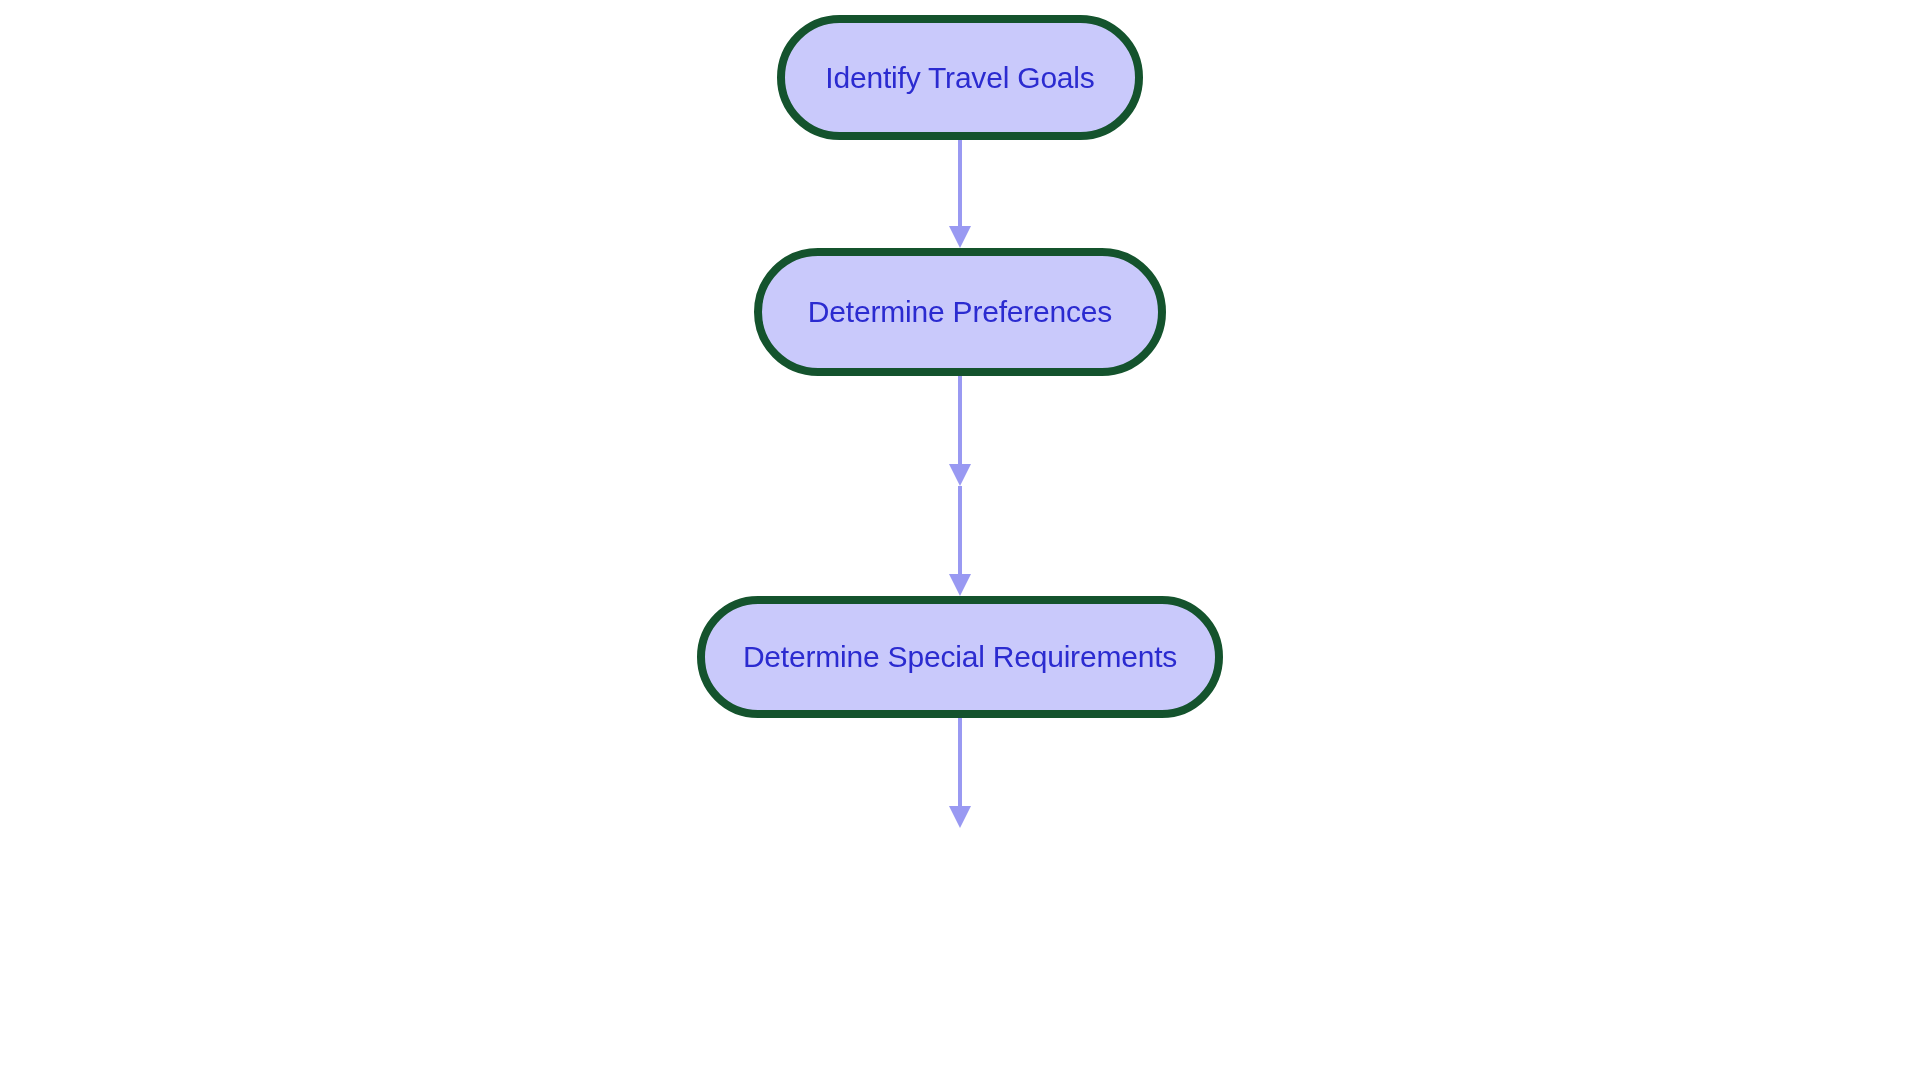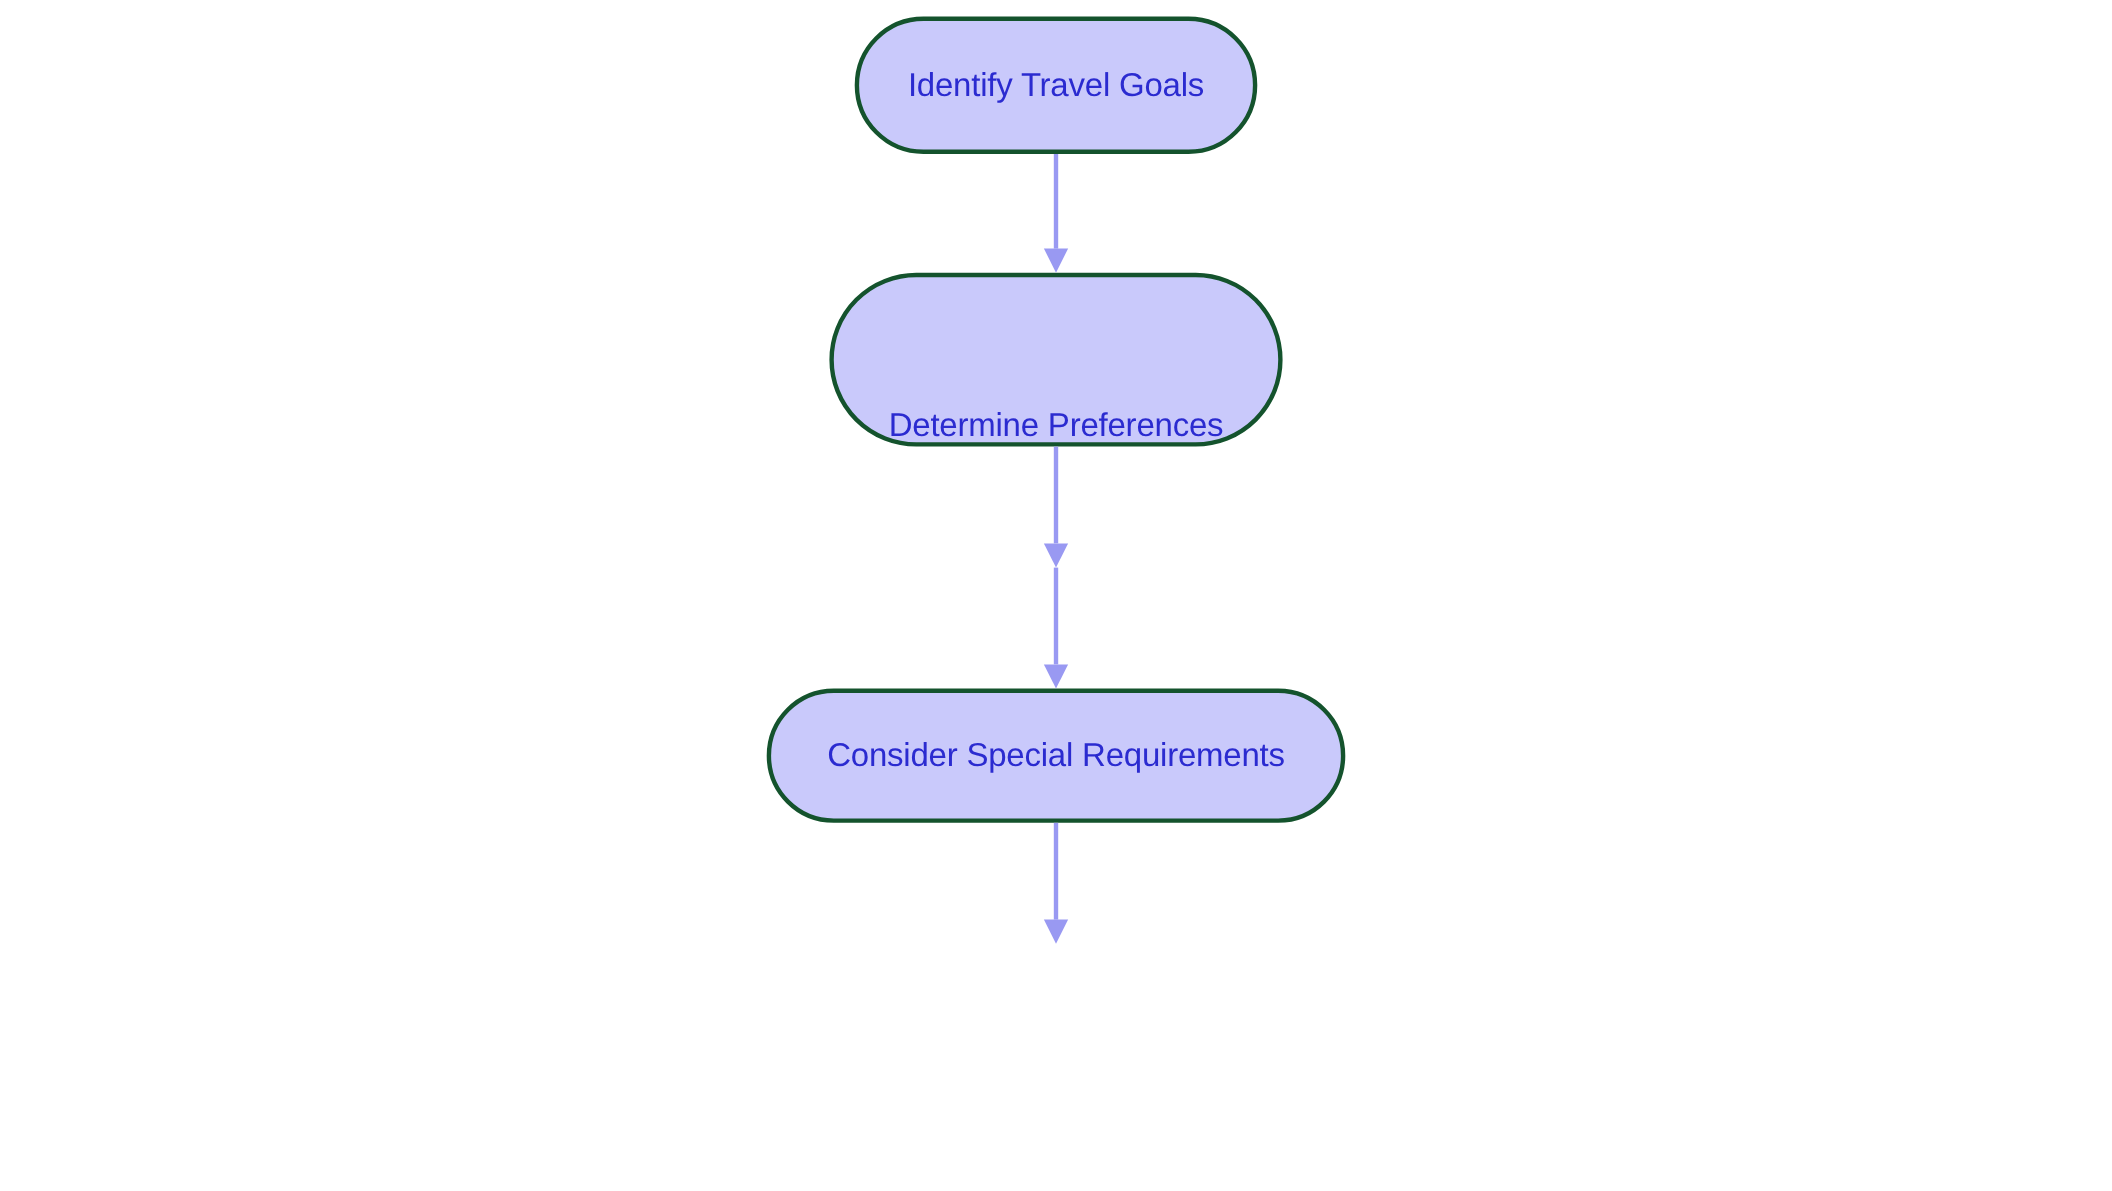--- a/index.html
+++ b/index.html
@@ -32,38 +32,38 @@
     align-items: center;
   }
 
   
   .node {
     box-sizing: border-box;
     display: flex;
     align-items: center;
     justify-content: center;
     background: #c9c9fb;
-    border: 4px solid #14532d;
+    border: 8px solid #14532d;
     border-radius: 9999px;
     color: #2b2bd0;
     white-space: nowrap;
     flex: 0 0 auto;
   }
 
   .node-label {
     font-size: 30px;
     font-weight: 400;
     letter-spacing: -0.2px;
     line-height: 1;
     color: #2b2bd0;
   }
 
   
   .node-0 { width: 366px; height: 125px; margin-top: 15px; }
-  .node-1 { width: 412px; height: 158px; align-items: flex-end; }
+  .node-1 { width: 412px; height: 128px; }
   .node-2 { width: 272px; height: 122px; }
   .node-3 { width: 526px; height: 122px; }
   .node-4 { width: 478px; height: 122px; }
 
   
   .connector {
     position: relative;
     width: 24px;
     flex: 0 0 auto;
     display: flex;
@@ -113,21 +113,21 @@
       <div class="connector-arrowhead"></div>
     </div>
 
 
     <div class="connector connector-2">
       <div class="connector-line"></div>
       <div class="connector-arrowhead"></div>
     </div>
 
     <div class="node node-3">
-      <span class="node-label">Consider Special Requirements</span>
+      <span class="node-label">Determine Special Requirements</span>
     </div>
 
     <div class="connector connector-3">
       <div class="connector-line"></div>
       <div class="connector-arrowhead"></div>
     </div>
 
 
   </div>
 </div>

